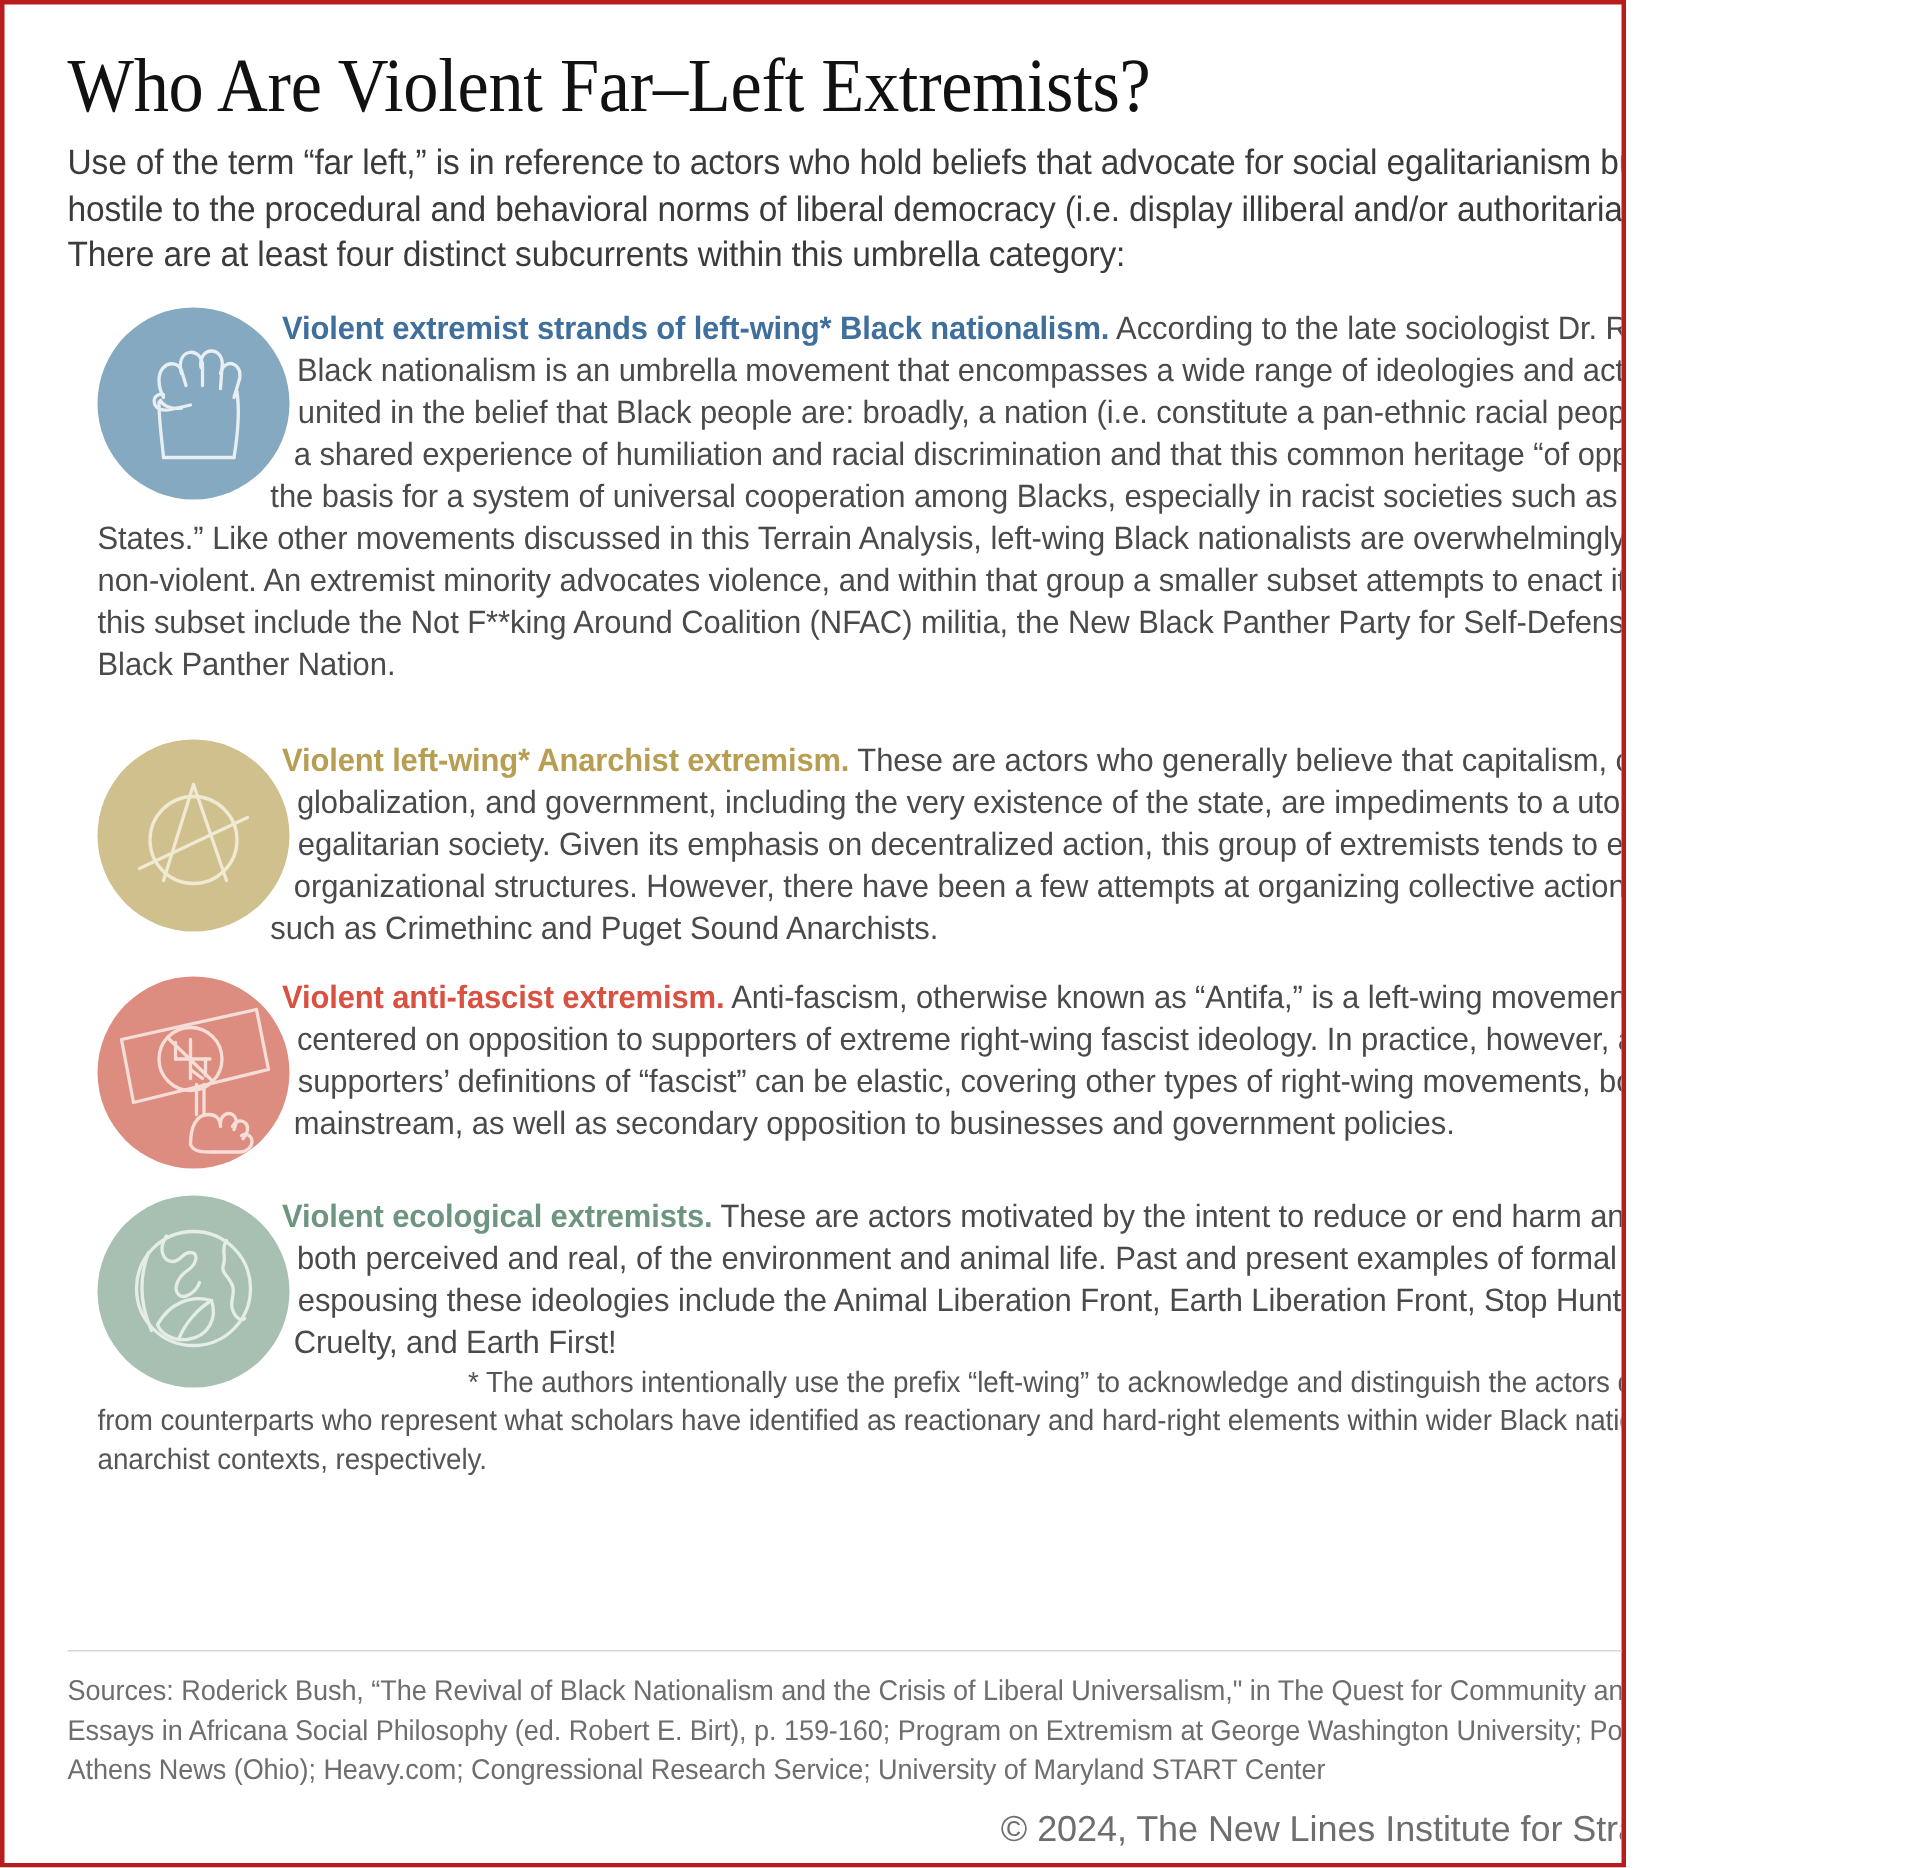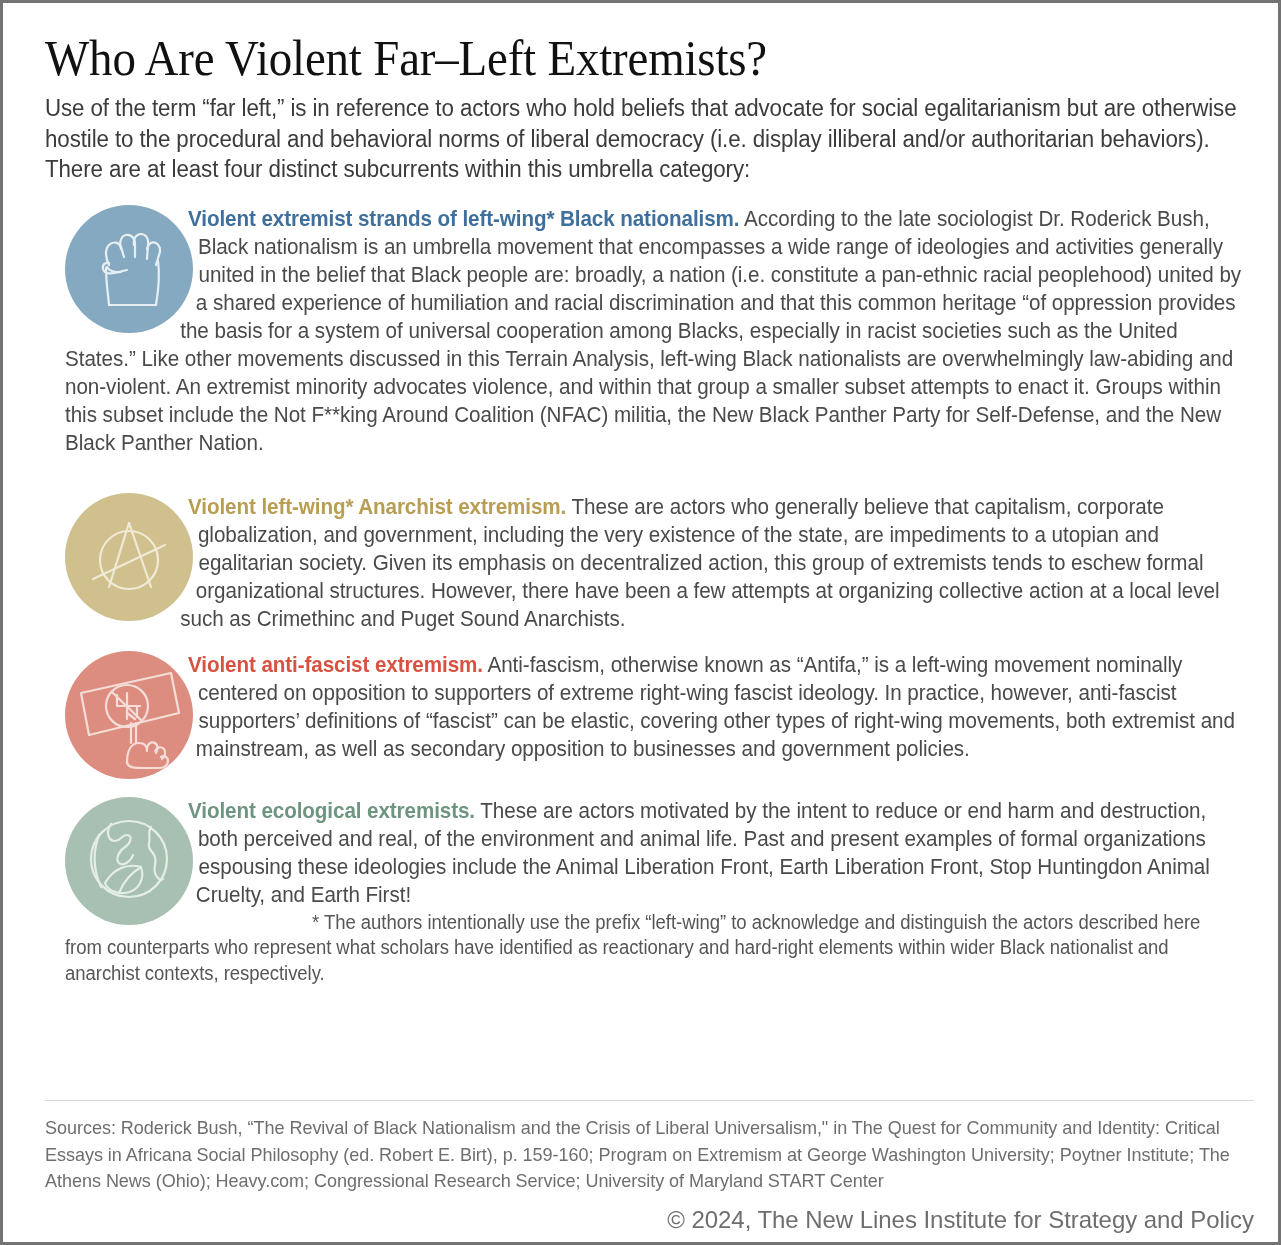--- a/index.html
+++ b/index.html
@@ -5,25 +5,25 @@
   html, body {
     margin: 0;
     padding: 0;
     background: #ffffff;
   }
   body {
     font-family: "Liberation Sans", sans-serif;
   }
   #infographic {
     position: relative;
-    width: 1281px;
+    width: 1084px;
     height: 1245px;
     box-sizing: border-box;
     background: #ffffff;
-    border: 3px solid #737373;
+    border: 3px solid #b91c1c;
     overflow: hidden;
   }
   .inner {
     position: absolute;
     left: 0; top: 0;
     width: 1281px;
     height: 1245px;
     box-sizing: border-box;
     padding: 28px 42px 0 42px;
   }

